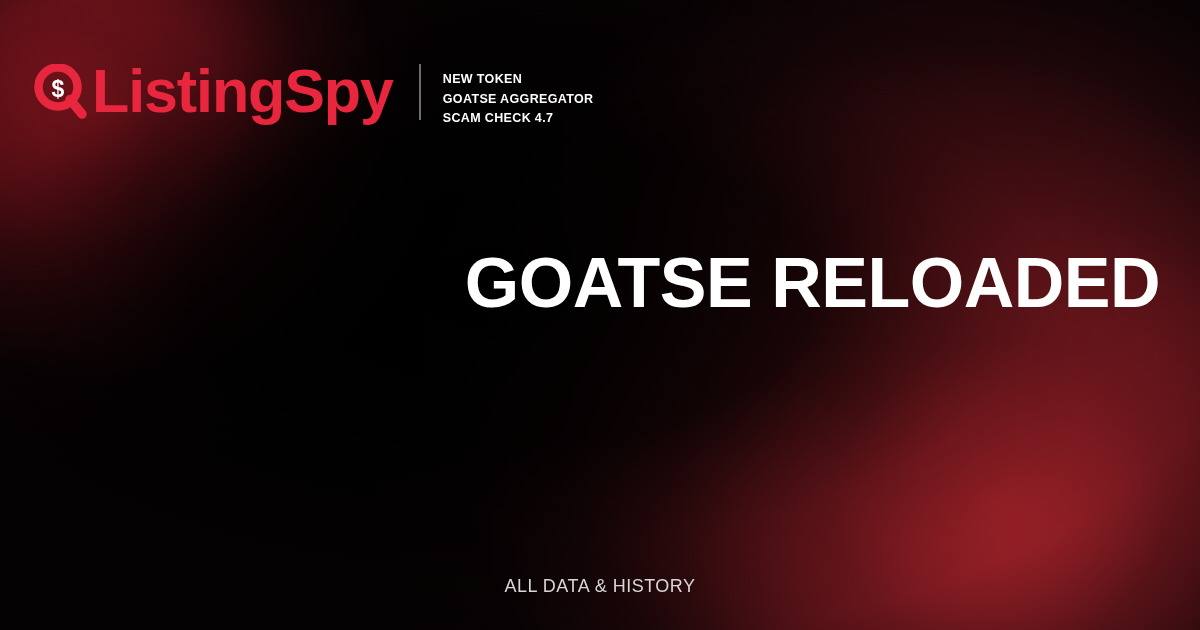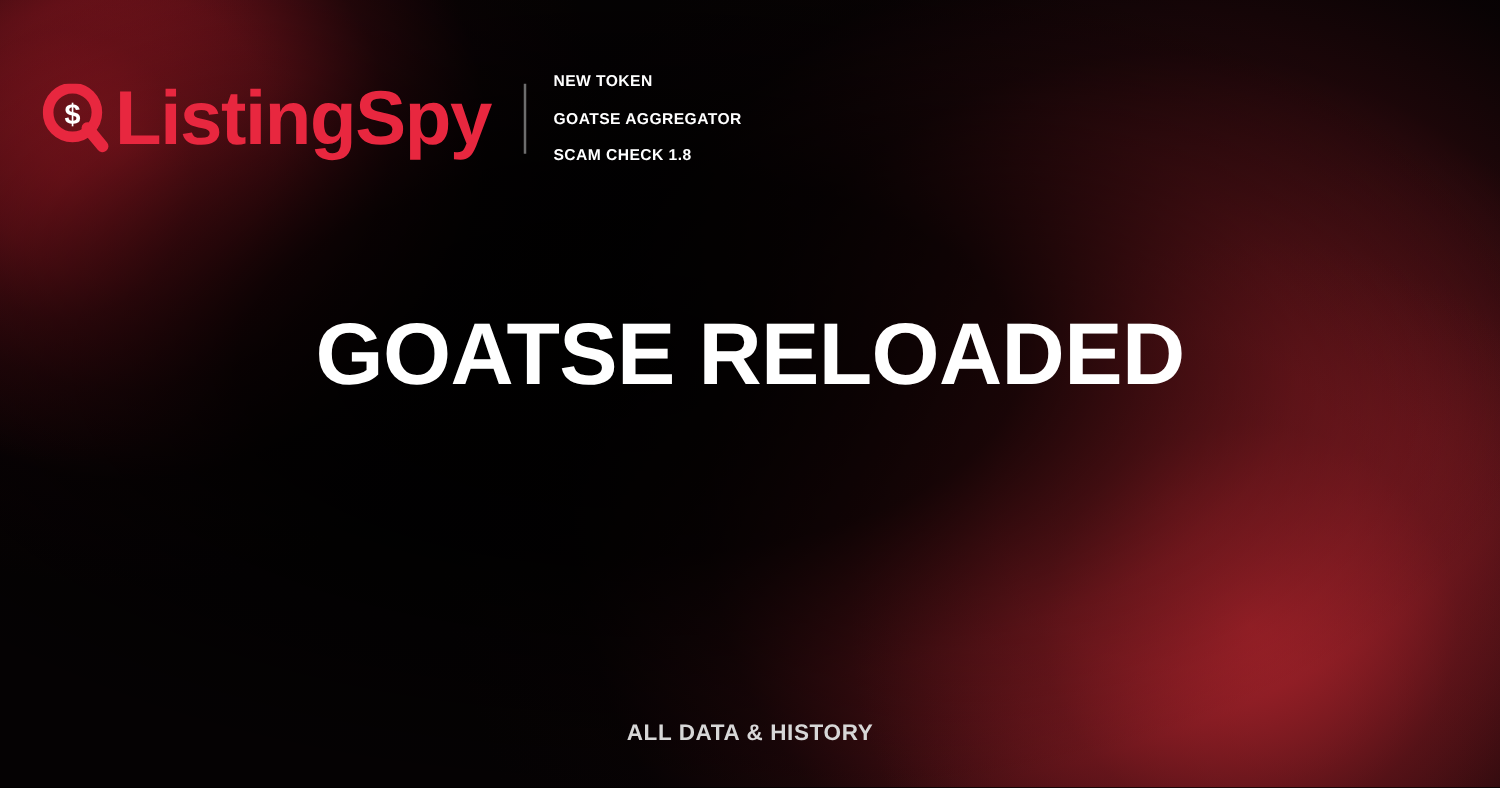--- a/index.html
+++ b/index.html
@@ -132,39 +132,40 @@
     height: 56px;
     background: #6d6d6d;
     margin: 0 22px 0 26px;
     flex: none;
   }
 
   .brand-tagline {
     display: flex;
     flex-direction: column;
     justify-content: center;
-    gap: 13px;
+    gap: 3px;
+    margin-top: 14px;
   }
 
   .tagline-line {
     font-size: 12.5px;
     font-weight: 700;
     letter-spacing: 0.35px;
     color: #ffffff;
     line-height: 1.32;
     white-space: nowrap;
   }
 
   
   .hero {
     position: absolute;
     left: 0;
     right: 0;
     top: 247px;
-    text-align: center;
+    text-align: right;
     z-index: 5;
     padding: 0 40px;
     box-sizing: border-box;
   }
 
   .hero-title {
     font-size: 70px;
     font-weight: 700;
     letter-spacing: -0.5px;
     color: #ffffff;
@@ -187,21 +188,21 @@
     position: absolute;
     left: 0;
     right: 0;
     bottom: 33px;
     text-align: center;
     z-index: 5;
   }
 
   .footer-text {
     font-size: 18px;
-    font-weight: 700;
+    font-weight: 400;
     letter-spacing: 0.5px;
     color: #d7d7d7;
   }
 </style>
 </head>
 <body>
 
 <div class="card">
 
   <div class="glow glow-topleft"></div>
@@ -222,21 +223,21 @@
         </svg>
       </span>
       <span class="logo-wordmark">ListingSpy</span>
     </div>
 
     <div class="brand-divider"></div>
 
     <div class="brand-tagline">
       <span class="tagline-line">NEW TOKEN</span>
       <span class="tagline-line">GOATSE AGGREGATOR</span>
-      <span class="tagline-line">SCAM CHECK 1.8</span>
+      <span class="tagline-line">SCAM CHECK 4.7</span>
     </div>
 
   </div>
 
   <div class="hero">
     <h1 class="hero-title">GOATSE RELOADED</h1>
   </div>
 
   <div class="footer">
     <span class="footer-text">ALL DATA &amp; HISTORY</span>

